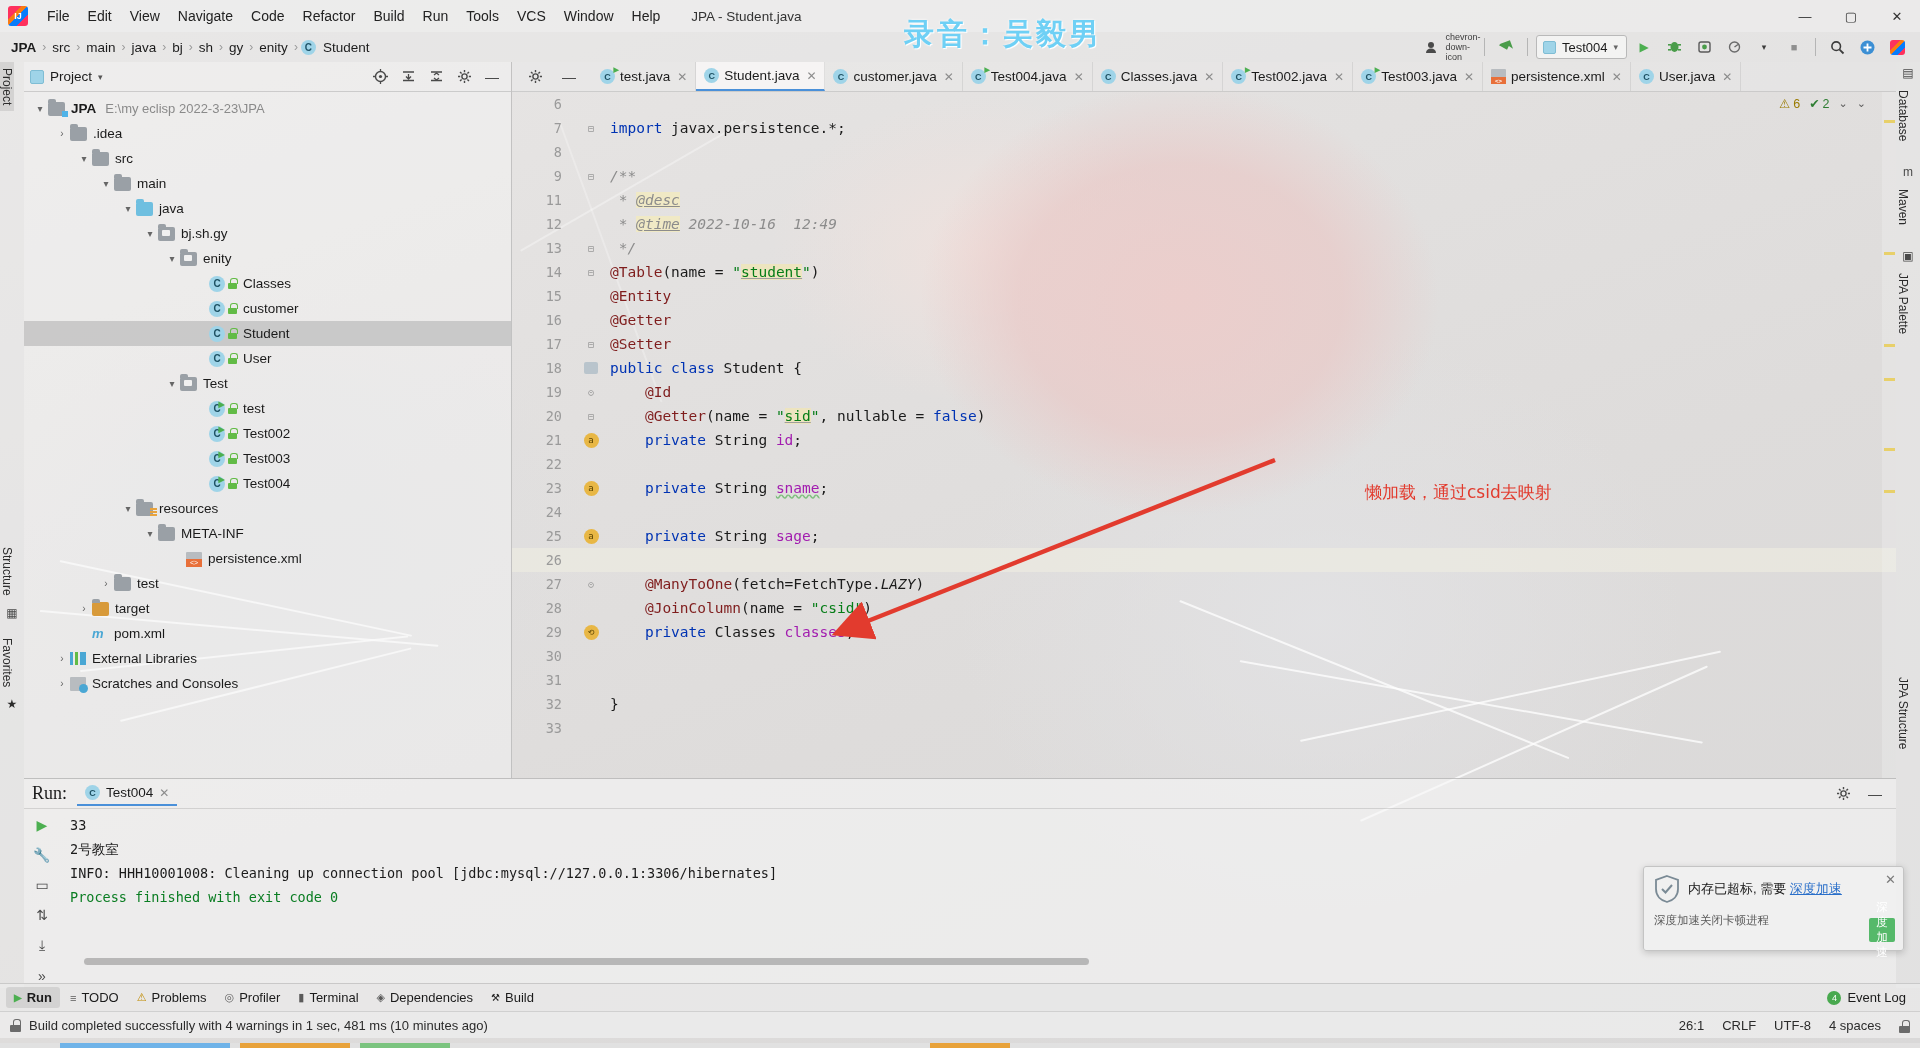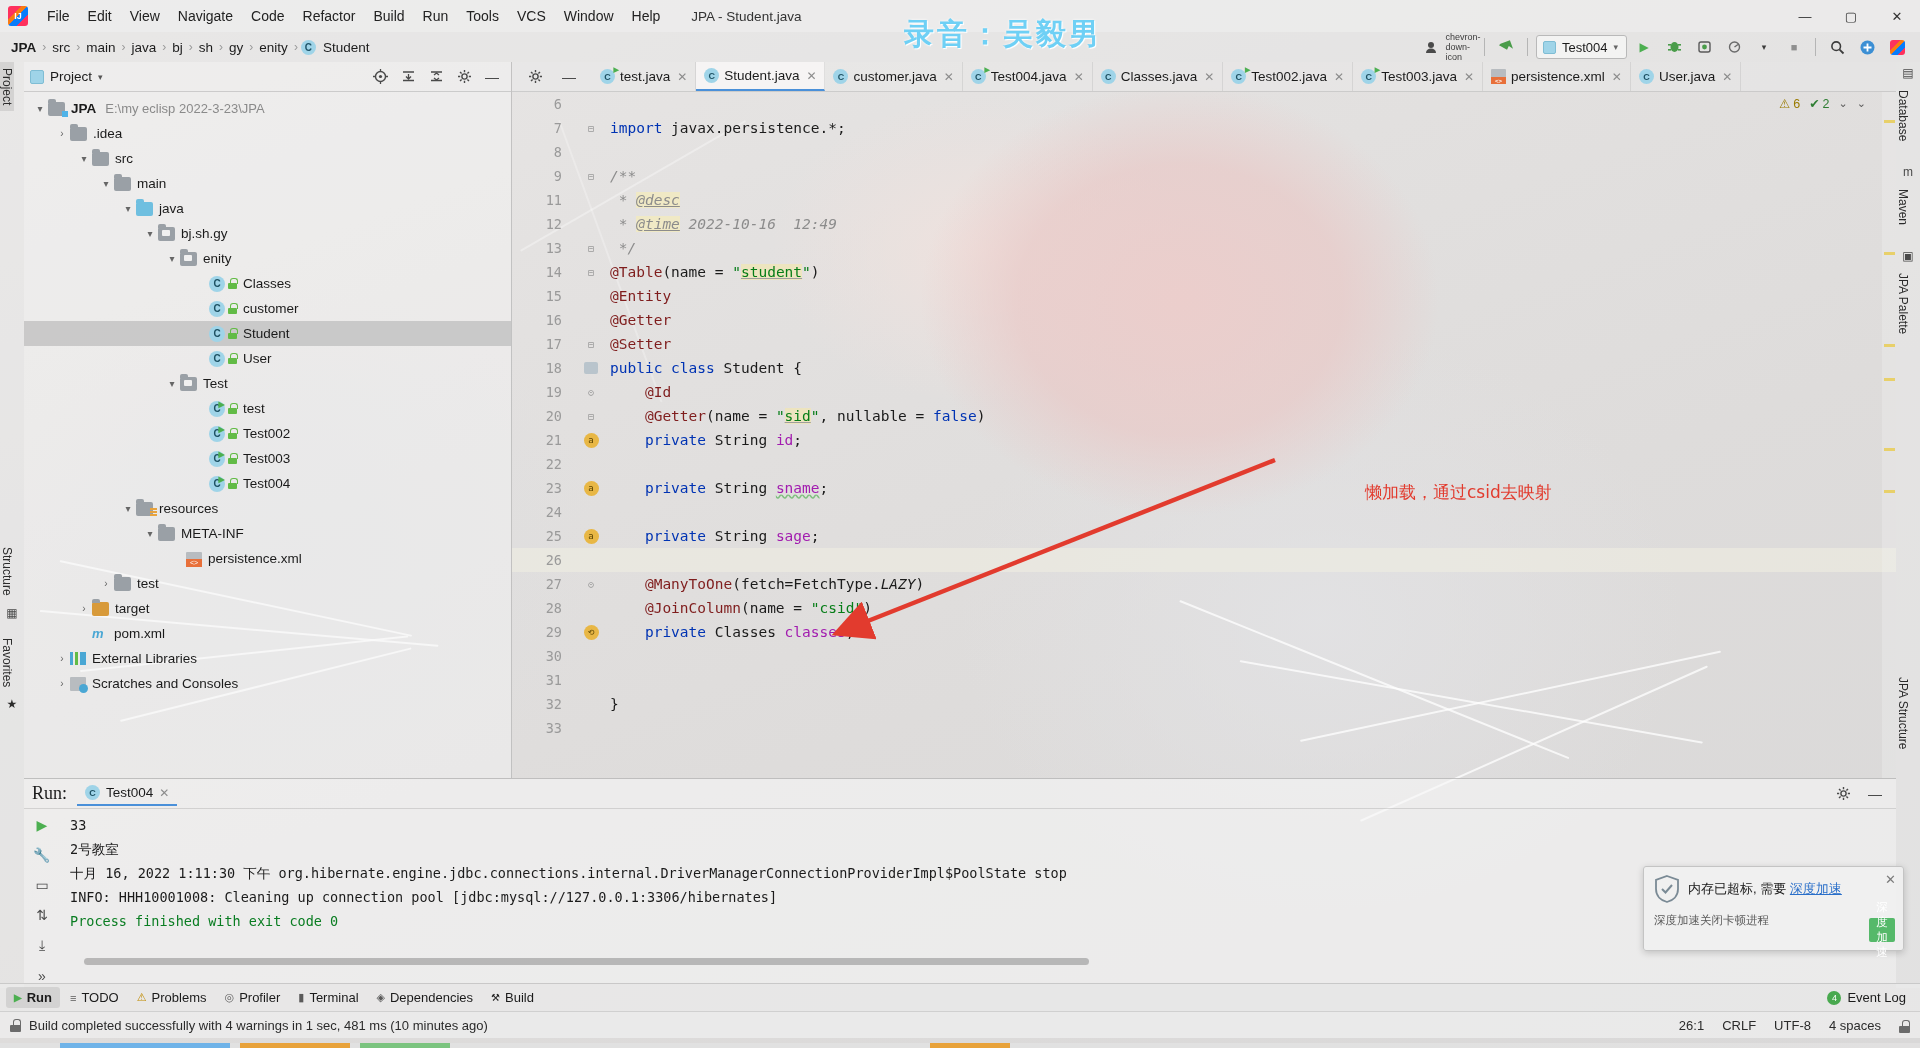--- a/index.html
+++ b/index.html
@@ -839,21 +839,20 @@
       <span class="rsb green">▶</span>
       <span class="rsb">🔧</span>
       <span class="rsb">▭</span>
       <span class="rsb">⇅</span>
       <span class="rsb">⤓</span>
       <span class="rsb">»</span>
     </div>
     <div id="console">
       <div>33</div>
       <div>2号教室</div>
-      <div>十月 16, 2022 1:11:30 下午 org.hibernate.engine.jdbc.connections.internal.DriverManagerConnectionProviderImpl$PoolState stop</div>
       <div>INFO: HHH10001008: Cleaning up connection pool [jdbc:mysql://127.0.0.1:3306/hibernates]</div>
       <div></div>
       <div class="ok">Process finished with exit code 0</div>
     </div>
   </div>
   <div id="hscroll">
       <div class="thumb"></div>
     </div>
 </div>
 

